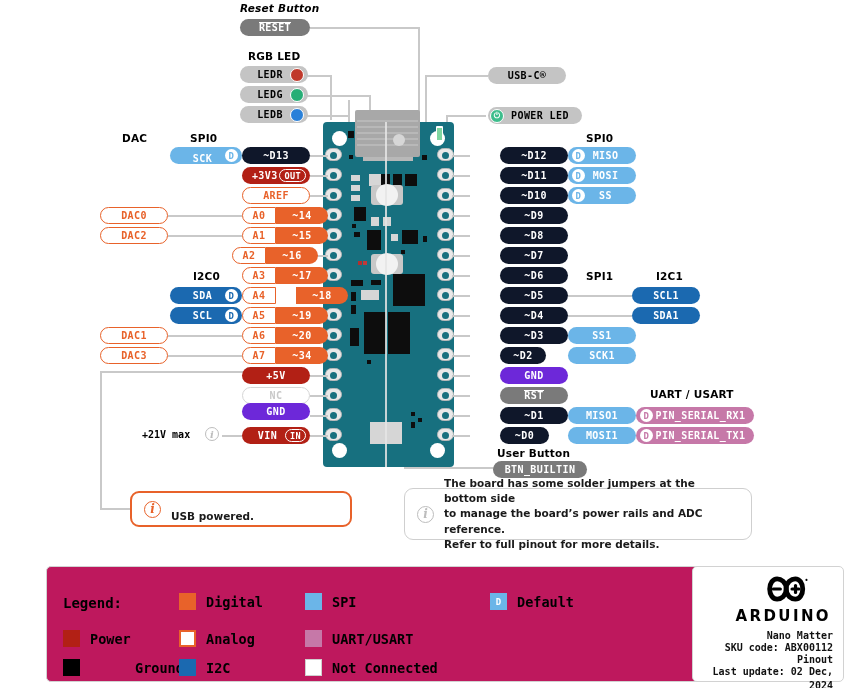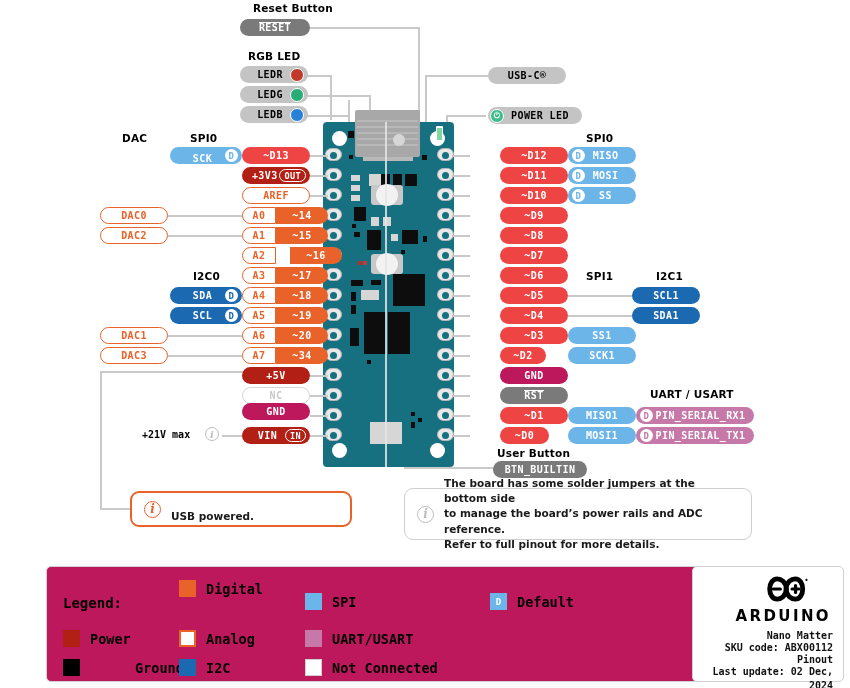--- a/index.html
+++ b/index.html
@@ -23,23 +23,23 @@
     display: flex;
     align-items: center;
     justify-content: center;
     font-family: "DejaVu Sans Mono", monospace;
     font-size: 10px;
     font-weight: bold;
     letter-spacing: 0.4px;
     white-space: nowrap;
     color: #ffffff;
   }
-  .pill.digital   { background: #ef4444; }
+  .pill.digital   { background: #0f172a; }
   .pill.power     { background: #b22015; }
-  .pill.ground    { background: #be185d; }
+  .pill.ground    { background: #6d28d9; }
   .pill.spi       { background: #6bb5e8; }
   .pill.i2c       { background: #1b69b0; }
   .pill.uart      { background: #c678a8; }
   .pill.grey      { background: #7a7a7a; }
   .pill.nc        { background: #ffffff; border: 1.6px solid #d6d6d6; color: #c9c9c9; }
   .pill.analogout { background: #ffffff; border: 1.6px solid #e8622a; color: #e8622a; }
 
   
   .pinrow { position: absolute; height: 17px; display: flex; align-items: center; }
   .seg-analog {
@@ -392,21 +392,21 @@
   <div class="ln lnh" style="left:168px;top:215px;width:74px;"></div>
   <div class="ln lnh" style="left:168px;top:235px;width:74px;"></div>
   <div class="ln lnh" style="left:168px;top:335px;width:74px;"></div>
   <div class="ln lnh" style="left:168px;top:355px;width:74px;"></div>
 
   <div class="ln lnh" style="left:222px;top:435px;width:20px;"></div>
 
   <div class="ln lnh" style="left:568px;top:295px;width:64px;"></div>
   <div class="ln lnh" style="left:568px;top:315px;width:64px;"></div>
 
-  <div class="caption" style="left:253px; top:2px;">Reset Button</div>
+  <div class="caption" style="left:240px; top:2px;font-style:italic;">Reset Button</div>
   <div class="pill grey" style="left:240px; top:19px; width:70px;">
     <span class="overline">RESET</span>
   </div>
 
   <div class="caption" style="left:248px; top:50px;">RGB LED</div>
   <div class="pill" style="left:240px; top:66px; width:68px; background:#c4c4c4; color:#000; justify-content:flex-start; padding:0 4px 0 10px;">
     <span style="flex:1; text-align:center;">LEDR</span>
     <span class="leddot" style="background:#c0392b;"></span>
   </div>
   <div class="pill" style="left:240px; top:86px; width:68px; background:#c4c4c4; color:#000; justify-content:flex-start; padding:0 4px 0 10px;">
@@ -448,31 +448,31 @@
     <span class="seg-digital">~14</span>
   </div>
   <div class="pill analogout" style="left:100px; top:207px; width:68px;">DAC0</div>
 
   <div class="pinrow" style="left:242px; top:227px;">
     <span class="seg-analog">A1</span>
     <span class="seg-digital">~15</span>
   </div>
   <div class="pill analogout" style="left:100px; top:227px; width:68px;">DAC2</div>
 
-  <div class="pinrow" style="left:242px; top:247px;gap:14px;">
+  <div class="pinrow" style="left:232px; top:247px;">
     <span class="seg-analog">A2</span>
     <span class="seg-digital">~16</span>
   </div>
 
   <div class="pinrow" style="left:242px; top:267px;">
     <span class="seg-analog">A3</span>
     <span class="seg-digital">~17</span>
   </div>
 
-  <div class="pinrow" style="left:242px; top:287px;">
+  <div class="pinrow" style="left:242px; top:287px;gap:20px;">
     <span class="seg-analog">A4</span>
     <span class="seg-digital">~18</span>
   </div>
   <div class="pill i2c" style="left:170px; top:287px; width:72px; justify-content:flex-start; padding:0 4px 0 10px;">
     <span style="flex:1; text-align:center;">SDA</span>
     <span class="dbadge" style="color:#1b69b0;">D</span>
   </div>
 
   <div class="pinrow" style="left:242px; top:307px;">
     <span class="seg-analog">A5</span>
@@ -580,21 +580,21 @@
     <span class="info-text">
       <span>The board has some solder jumpers at the bottom side</span><br>
       <span>to manage the board’s power rails and ADC reference.</span><br>
       <span>Refer to full pinout for more details.</span>
     </span>
   </div>
 
   <div id="legend-panel">
     <div class="lg-title" style="left:16px; top:28px;">Legend:</div>
 
-    <div class="lg-item" style="left:132px; top:13px;text-align:center;">
+    <div class="lg-item" style="left:132px; top:26px;text-align:center;">
       <span class="sw digital"></span>
       <span>Digital</span>
     </div>
     <div class="lg-item" style="left:258px; top:26px;">
       <span class="sw spi"></span>
       <span>SPI</span>
     </div>
     <div class="lg-item" style="left:443px; top:26px;">
       <span class="sw deflt">D</span>
       <span>Default</span>

